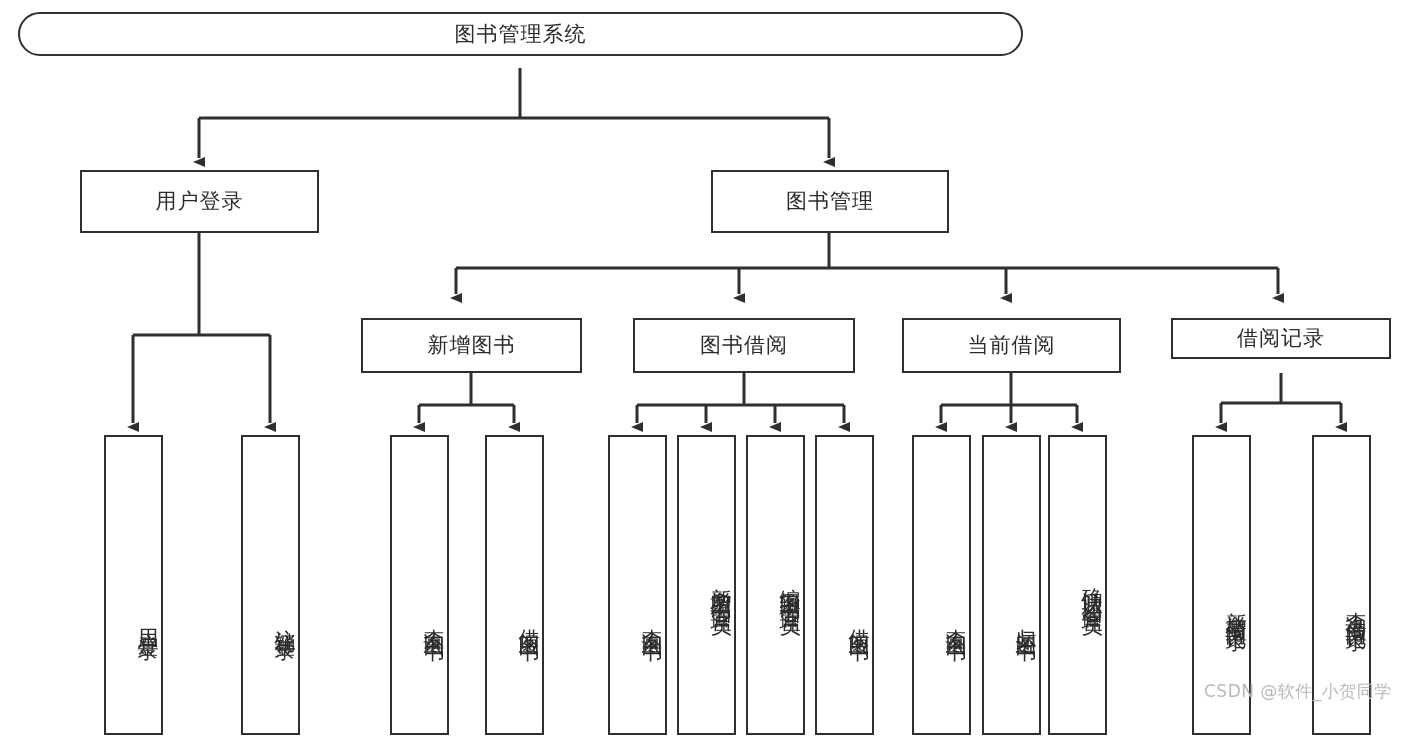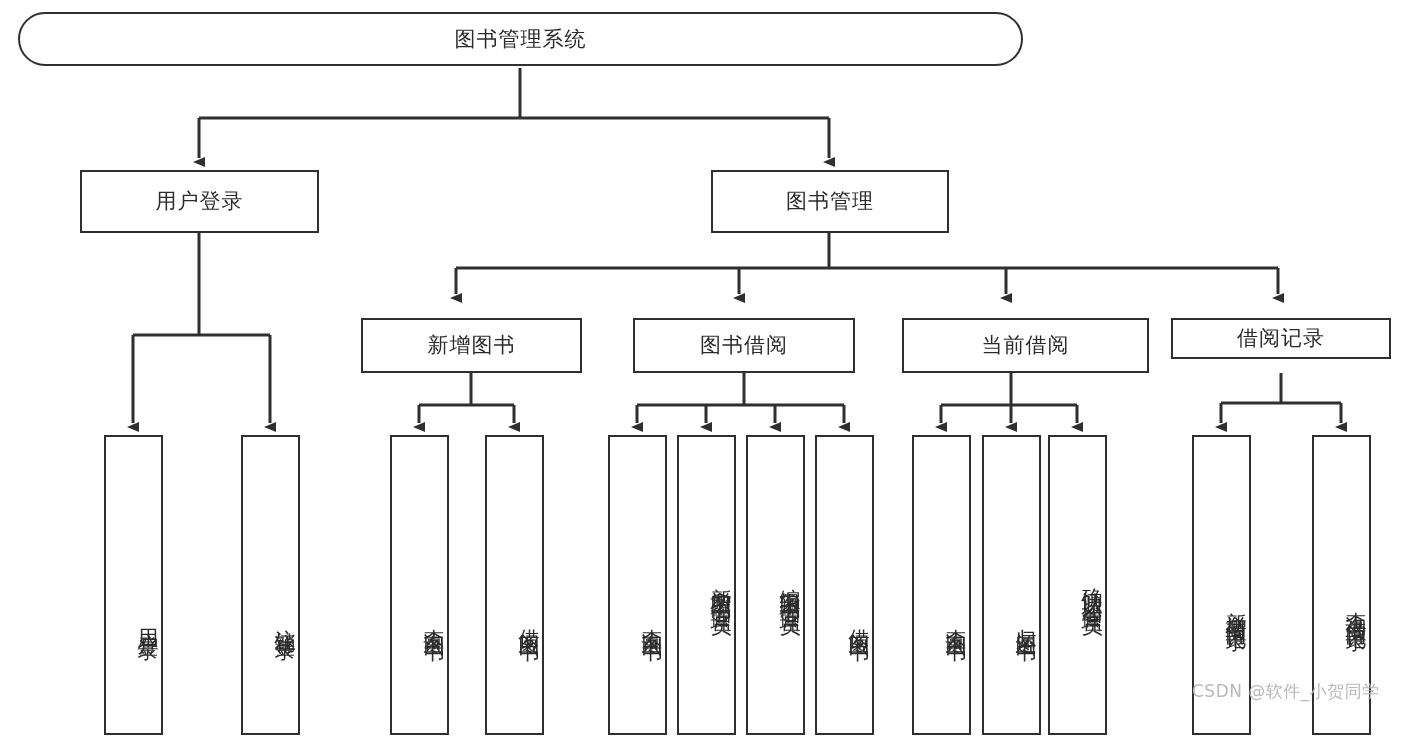--- a/index.html
+++ b/index.html
@@ -107,43 +107,43 @@
       <path d="M1011,405 L1011,423" marker-end="url(#arrow)"></path>
       <path d="M1077,405 L1077,423" marker-end="url(#arrow)"></path>
 
       <path d="M1281,373 L1281,403"></path>
       <path d="M1221,403 L1341,403"></path>
       <path d="M1221,403 L1221,423" marker-end="url(#arrow)"></path>
       <path d="M1341,403 L1341,423" marker-end="url(#arrow)"></path>
     </g>
   </svg>
 
-  <div class="node horiz" style="left:18px; top:12px; width:1005px; height:54px;border-radius:27px;">图书管理系统</div>
+  <div class="node horiz" style="left:18px; top:12px; width:1005px; height:44px;border-radius:27px;">图书管理系统</div>
 
   <div class="node horiz" style="left:80px; top:170px; width:239px; height:63px;">用户登录</div>
   <div class="node horiz" style="left:711px; top:170px; width:238px; height:63px;">图书管理</div>
 
   <div class="node horiz" style="left:361px; top:318px; width:221px; height:55px;">新增图书</div>
   <div class="node horiz" style="left:633px; top:318px; width:222px; height:55px;">图书借阅</div>
-  <div class="node horiz" style="left:902px; top:318px; width:247px; height:55px;">当前借阅</div>
+  <div class="node horiz" style="left:902px; top:318px; width:219px; height:55px;">当前借阅</div>
   <div class="node horiz" style="left:1171px; top:318px; width:220px; height:41px;">借阅记录</div>
 
   <div class="node vert" style="left:104px; top:435px; width:59px; height:300px; padding-top:70px;">用户登录</div>
   <div class="node vert" style="left:241px; top:435px; width:59px; height:300px; padding-top:70px;">注销登录</div>
 
   <div class="node vert" style="left:390px; top:435px; width:59px; height:300px; padding-top:70px;">查询图书</div>
   <div class="node vert" style="left:485px; top:435px; width:59px; height:300px; padding-top:70px;">借阅图书</div>
 
   <div class="node vert" style="left:608px; top:435px; width:59px; height:300px; padding-top:70px;">查询图书</div>
   <div class="node vert" style="left:677px; top:435px; width:59px; height:300px; padding-top:8px;">新增图书（管理员）</div>
   <div class="node vert" style="left:746px; top:435px; width:59px; height:300px; padding-top:8px;">编辑图书（管理员）</div>
   <div class="node vert" style="left:815px; top:435px; width:59px; height:300px; padding-top:70px;">借阅图书</div>
 
   <div class="node vert" style="left:912px; top:435px; width:59px; height:300px; padding-top:70px;">查询图书</div>
   <div class="node vert" style="left:982px; top:435px; width:59px; height:300px; padding-top:70px;">归还图书</div>
   <div class="node vert" style="left:1048px; top:435px; width:59px; height:300px; padding-top:8px;">确认归还（管理员）</div>
 
   <div class="node vert" style="left:1192px; top:435px; width:59px; height:300px; padding-top:44px;">新增借阅记录</div>
   <div class="node vert" style="left:1312px; top:435px; width:59px; height:300px; padding-top:44px;">查询借阅记录</div>
 
-  <div class="watermark" style="left:1192px; top:680px;">CSDN @软件_小贺同学</div>
+  <div class="watermark" style="left:1192px; top:680px;padding-left:12px;">CSDN @软件_小贺同学</div>
 
 </div>
 
 </body></html>

